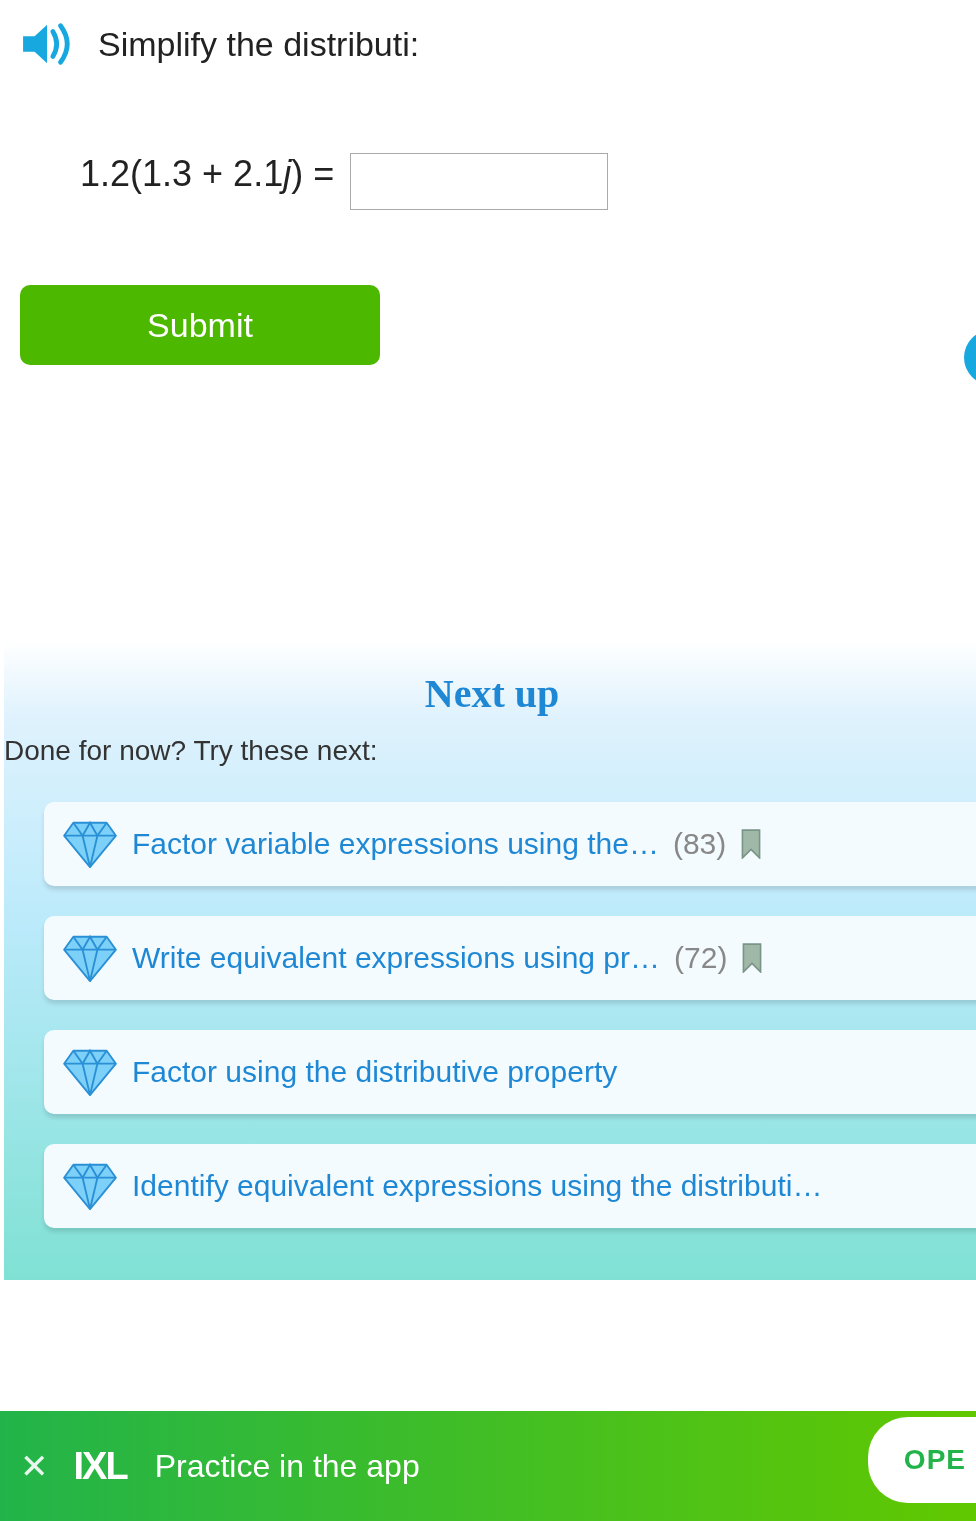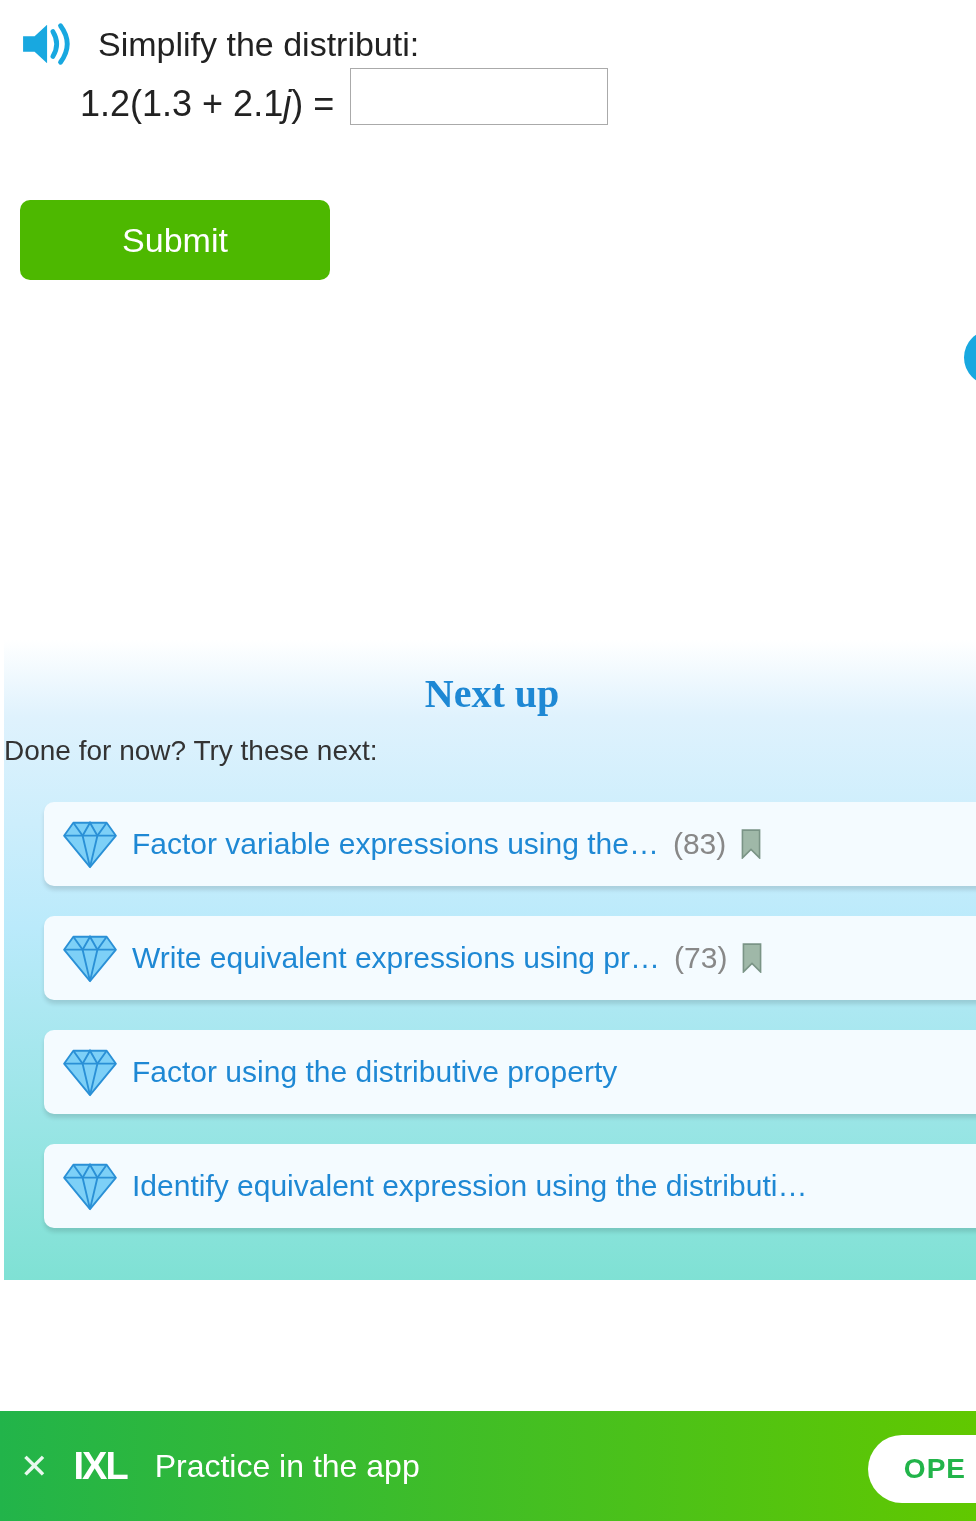--- a/index.html
+++ b/index.html
@@ -18,40 +18,41 @@
     display: flex;
     align-items: center;
     gap: 20px;
   }
   .speaker-icon svg { width: 58px; height: 48px; display:block;}
   .question-text {
     font-size: 34px;
     color: #222;
   }
   .expression-row {
+    margin-top: 85px;
     margin-left: 60px;
     display: flex;
-    align-items: flex-end;
+    align-items: flex-start;
     font-size: 36px;
     color: #222;
   }
   .expression-row .var { font-style: italic; }
   .answer-input {
     width: 258px;
     height: 57px;
     border: 1px solid #aaa;
     font-size: 30px;
     padding: 4px 8px;
     margin-left: 16px;
     background: #fff;
   }
   .submit-btn {
     margin-top: 75px;
     margin-left: 0px;
-    width: 310px;
+    width: 360px;
     height: 80px;
     background: #4db800;
     color: #fff;
     font-size: 34px;
     border: none;
     border-radius: 10px;
     cursor: pointer;
   }
   .right-bubble {
     position: absolute;
@@ -141,21 +142,21 @@
   .banner-text {
     font-size: 32px;
     margin-left: 28px;
     color: #fff;
     text-align: center;
   }
   .open-btn {
     position: absolute;
     right: 0;
     bottom: 18px;
-    height: 68px;
+    height: 86px;
     background: #fff;
     color: #22b44a;
     font-size: 28px;
     font-weight: bold;
     border-radius: 40px 0 0 40px;
     padding: 0 10px 0 36px;
     display: flex;
     align-items: center;
     letter-spacing: 1px;
     cursor: pointer;
@@ -214,21 +215,21 @@
         <span class="diamond-icon">
           <svg viewBox="0 0 60 54">
             <polygon points="12,4 48,4 58,18 30,52 2,18" fill="#7dd0f7" stroke="#2a90d6" stroke-width="2" stroke-linejoin="round"></polygon>
             <polyline points="2,18 58,18" stroke="#2a90d6" stroke-width="2" fill="none"></polyline>
             <polyline points="12,4 22,18 30,52" stroke="#2a90d6" stroke-width="2" fill="none"></polyline>
             <polyline points="48,4 38,18 30,52" stroke="#2a90d6" stroke-width="2" fill="none"></polyline>
             <polyline points="22,18 30,4 38,18" stroke="#2a90d6" stroke-width="2" fill="none"></polyline>
           </svg>
         </span>
         <span class="card-text">Write equivalent expressions using pr…</span>
-        <span class="card-score">(73)</span>
+        <span class="card-score">(72)</span>
         <span class="bookmark-icon">
           <svg viewBox="0 0 20 28">
             <path d="M2 1 H18 V27 L10 19 L2 27 Z" fill="#9fb8a8" stroke="#7a9486" stroke-width="1.5"></path>
           </svg>
         </span>
       </div>
       <div class="card">
         <span class="diamond-icon">
           <svg viewBox="0 0 60 54">
             <polygon points="12,4 48,4 58,18 30,52 2,18" fill="#7dd0f7" stroke="#2a90d6" stroke-width="2" stroke-linejoin="round"></polygon>
@@ -243,21 +244,21 @@
       <div class="card">
         <span class="diamond-icon">
           <svg viewBox="0 0 60 54">
             <polygon points="12,4 48,4 58,18 30,52 2,18" fill="#7dd0f7" stroke="#2a90d6" stroke-width="2" stroke-linejoin="round"></polygon>
             <polyline points="2,18 58,18" stroke="#2a90d6" stroke-width="2" fill="none"></polyline>
             <polyline points="12,4 22,18 30,52" stroke="#2a90d6" stroke-width="2" fill="none"></polyline>
             <polyline points="48,4 38,18 30,52" stroke="#2a90d6" stroke-width="2" fill="none"></polyline>
             <polyline points="22,18 30,4 38,18" stroke="#2a90d6" stroke-width="2" fill="none"></polyline>
           </svg>
         </span>
-        <span class="card-text">Identify equivalent expression using the distributi…</span>
+        <span class="card-text">Identify equivalent expressions using the distributi…</span>
       </div>
     </div>
 </div>
 
 <div class="app-banner">
   <span class="close-x">✕</span>
   <span class="ixl-logo">IXL</span>
   <span class="banner-text">Practice in the app</span>
   <div class="open-btn">OPE</div>
 </div>

